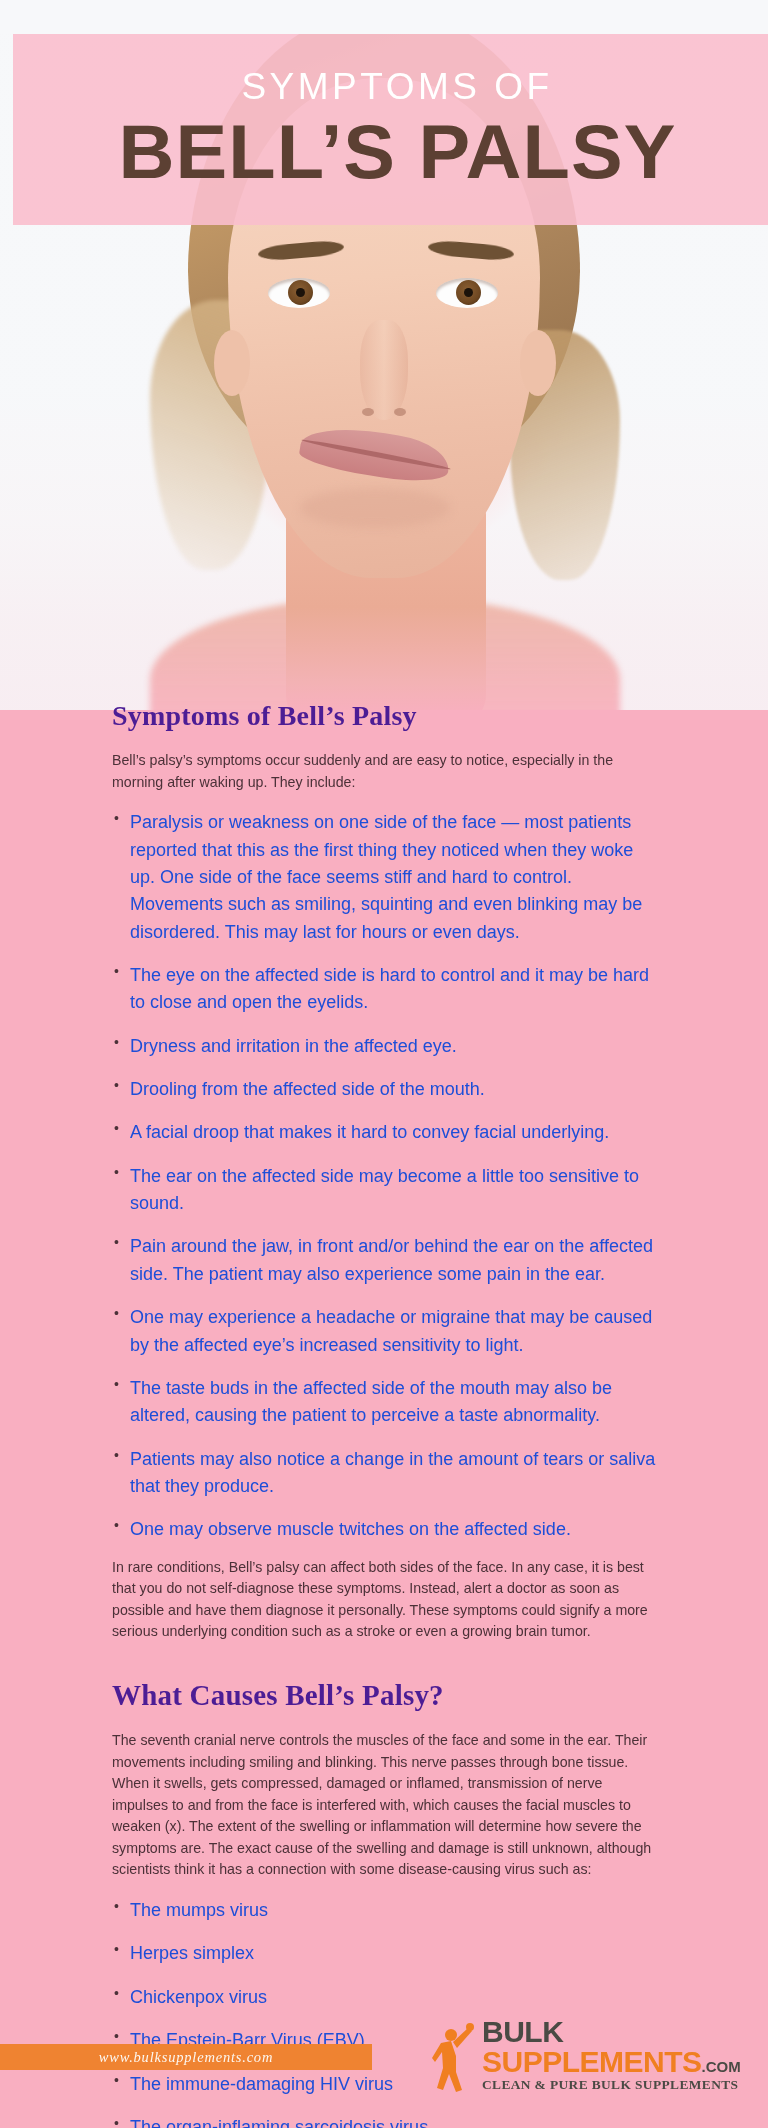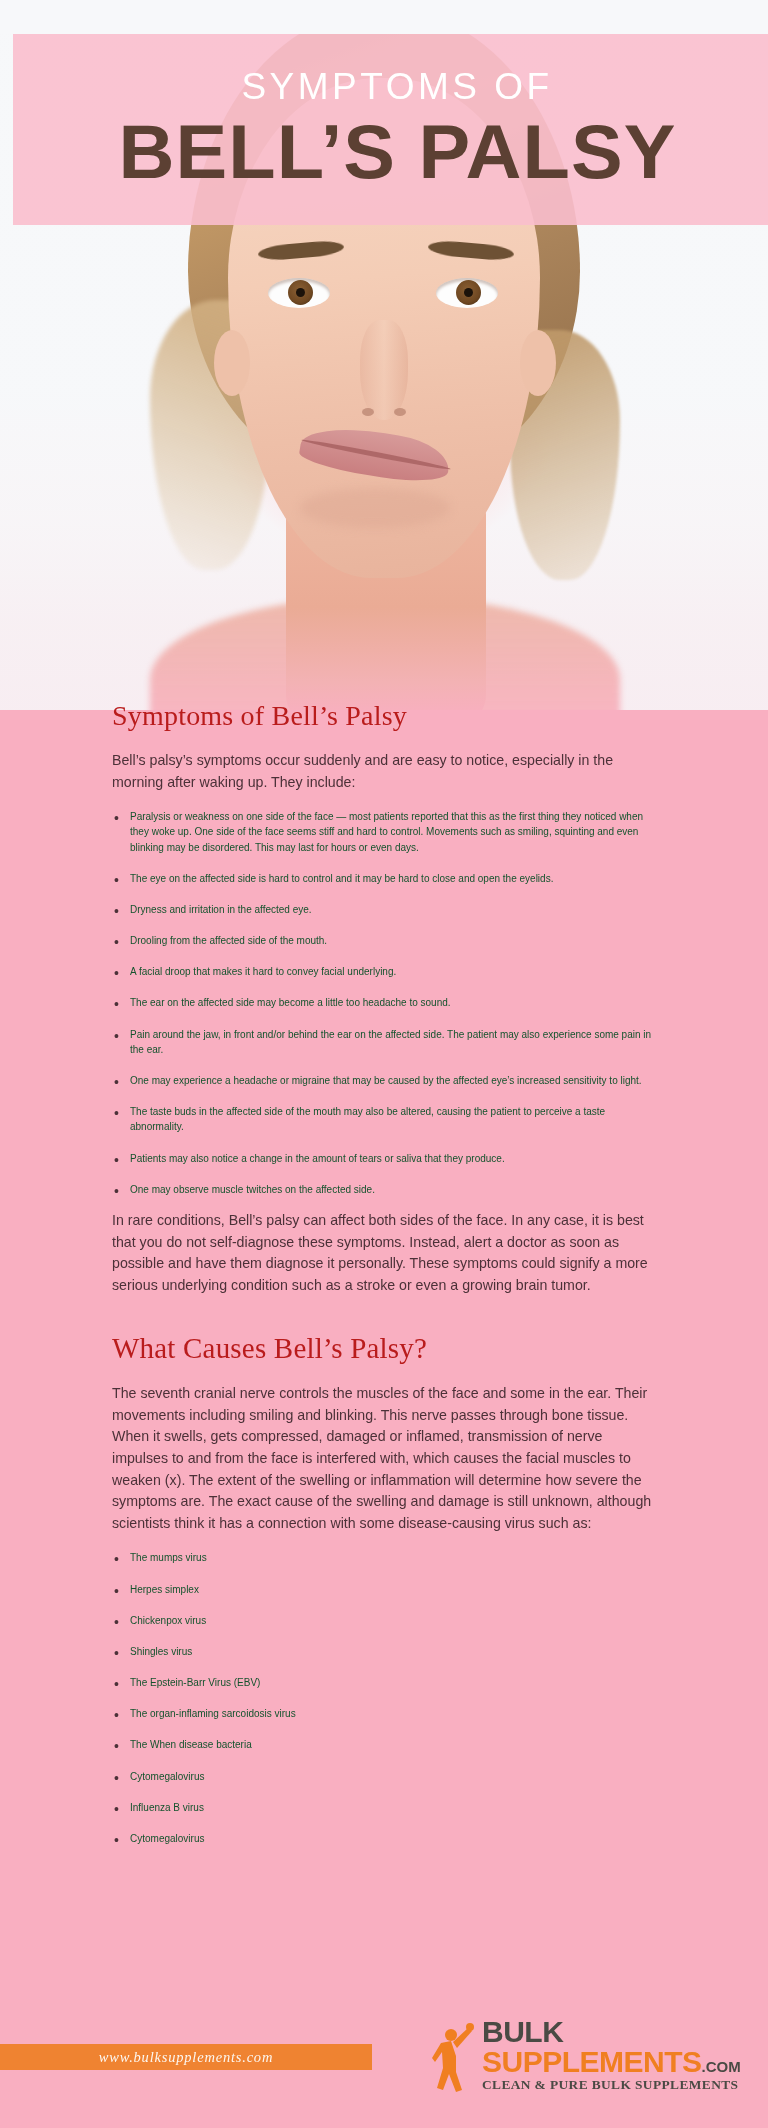--- a/index.html
+++ b/index.html
@@ -210,22 +210,22 @@
   .content {
     position: absolute;
     top: 700px; left: 0;
     width: 768px;
     padding: 0 112px 0 112px;
   }
 
   .section-heading {
     font-family: "Liberation Serif", serif;
     font-size: 28px;
-    font-weight: 400;
-    color: #b91c1c;
+    font-weight: 700;
+    color: #4c1d95;
     letter-spacing: 0.2px;
     margin-bottom: 18px;
   }
   .section-heading.second {
     margin-top: 36px;
     font-size: 29px;
   }
 
   p.body-text {
     font-size: 14.2px;
@@ -235,23 +235,23 @@
   }
 
   ul.bullets {
     list-style: none;
     margin: 0 0 8px 0;
     padding: 0;
   }
   ul.bullets li {
     position: relative;
     padding-left: 18px;
-    font-size: 10px;
+    font-size: 18px;
     line-height: 1.52;
-    color: #14532d;
+    color: #1d4ed8;
     margin-bottom: 13px;
     margin-top: 16px;
   }
   ul.bullets li::before {
     content: "•";
     position: absolute;
     left: 2px;
     top: -1px;
     color: #4c3138;
     font-size: 14px;
@@ -369,37 +369,37 @@
   <div class="content">
 
     <h2 class="section-heading">Symptoms of Bell’s Palsy</h2>
     <p class="body-text">Bell’s palsy’s symptoms occur suddenly and are easy to notice, especially in the morning after waking up. They include:</p>
     <ul class="bullets">
       <li>Paralysis or weakness on one side of the face — most patients reported that this as the first thing they noticed when they woke up. One side of the face seems stiff and hard to control. Movements such as smiling, squinting and even blinking may be disordered. This may last for hours or even days.</li>
       <li>The eye on the affected side is hard to control and it may be hard to close and open the eyelids.</li>
       <li>Dryness and irritation in the affected eye.</li>
       <li>Drooling from the affected side of the mouth.</li>
       <li>A facial droop that makes it hard to convey facial underlying.</li>
-      <li>The ear on the affected side may become a little too headache to sound.</li>
+      <li>The ear on the affected side may become a little too sensitive to sound.</li>
       <li>Pain around the jaw, in front and/or behind the ear on the affected side. The patient may also experience some pain in the ear.</li>
       <li>One may experience a headache or migraine that may be caused by the affected eye’s increased sensitivity to light.</li>
       <li>The taste buds in the affected side of the mouth may also be altered, causing the patient to perceive a taste abnormality.</li>
       <li>Patients may also notice a change in the amount of tears or saliva that they produce.</li>
       <li>One may observe muscle twitches on the affected side.</li>
     </ul>
     <p class="body-text">In rare conditions, Bell’s palsy can affect both sides of the face. In any case, it is best that you do not self-diagnose these symptoms. Instead, alert a doctor as soon as possible and have them diagnose it personally. These symptoms could signify a more serious underlying condition such as a stroke or even a growing brain tumor.</p>
 
     <h2 class="section-heading second">What Causes Bell’s Palsy?</h2>
     <p class="body-text">The seventh cranial nerve controls the muscles of the face and some in the ear. Their movements including smiling and blinking. This nerve passes through bone tissue. When it swells, gets compressed, damaged or inflamed, transmission of nerve impulses to and from the face is interfered with, which causes the facial muscles to weaken (x). The extent of the swelling or inflammation will determine how severe the symptoms are. The exact cause of the swelling and damage is still unknown, although scientists think it has a connection with some disease-causing virus such as:</p>
     <ul class="bullets tight">
       <li>The mumps virus</li>
       <li>Herpes simplex</li>
       <li>Chickenpox virus</li>
-      <li>Shingles virus</li>
       <li>The Epstein-Barr Virus (EBV)</li>
+      <li>The immune-damaging HIV virus</li>
       <li>The organ-inflaming sarcoidosis virus</li>
       <li>The When disease bacteria</li>
       <li>Cytomegalovirus</li>
       <li>Influenza B virus</li>
       <li>Cytomegalovirus</li>
     </ul>
   </div>
 
   <div class="footer">
     <div class="url-bar">

